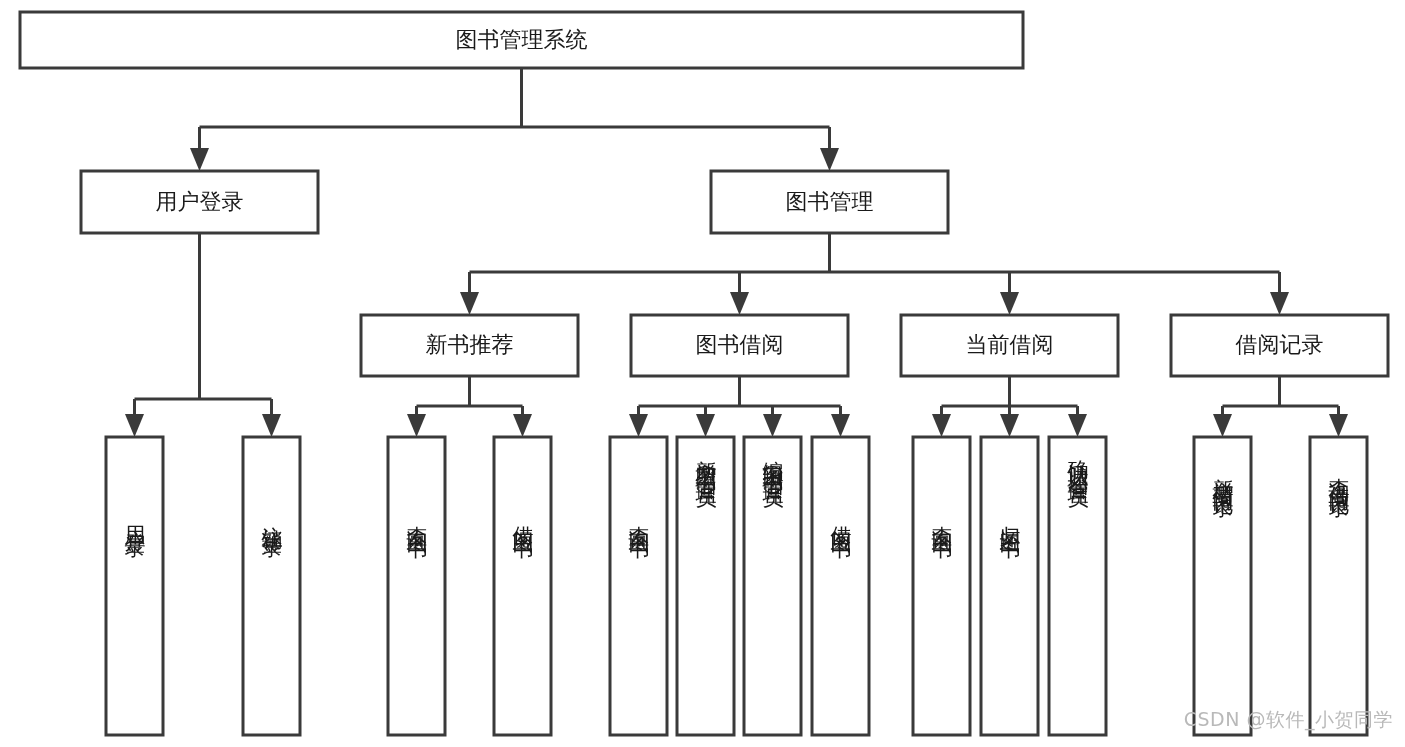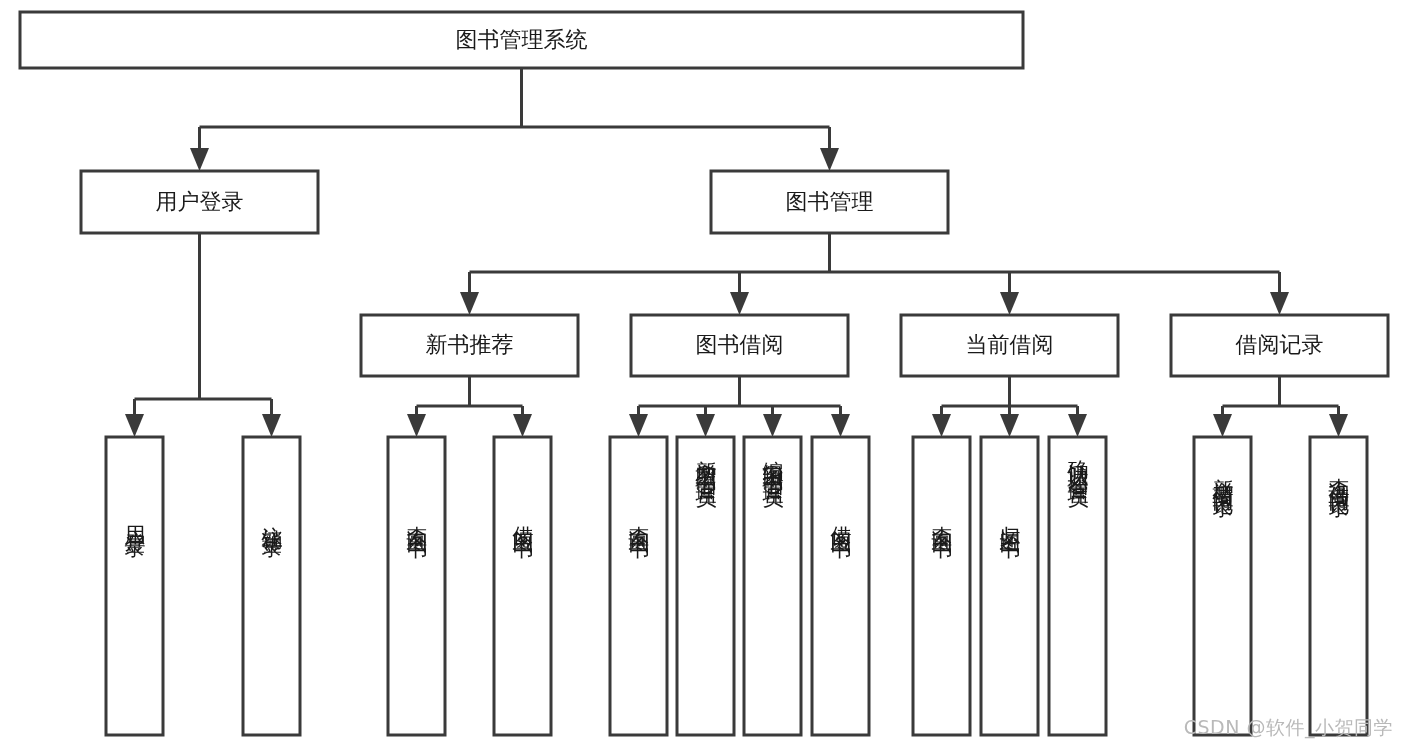--- a/index.html
+++ b/index.html
@@ -64,21 +64,21 @@
     font-family: "DejaVu Sans", "Liberation Sans", sans-serif;
     font-size: 21px;
     line-height: 1;
     letter-spacing: 4px;
     color: #1a1a1a;
     white-space: nowrap;
   }
   .watermark {
     position: absolute;
     right: 12px;
-    bottom: 6px;
+    bottom: 14px;
     font-family: "DejaVu Sans", "Liberation Sans", sans-serif;
     font-size: 19px;
     color: #b9b9b9;
     letter-spacing: 0.5px;
     white-space: nowrap;
   }
 </style>
 </head>
 <body>
 

